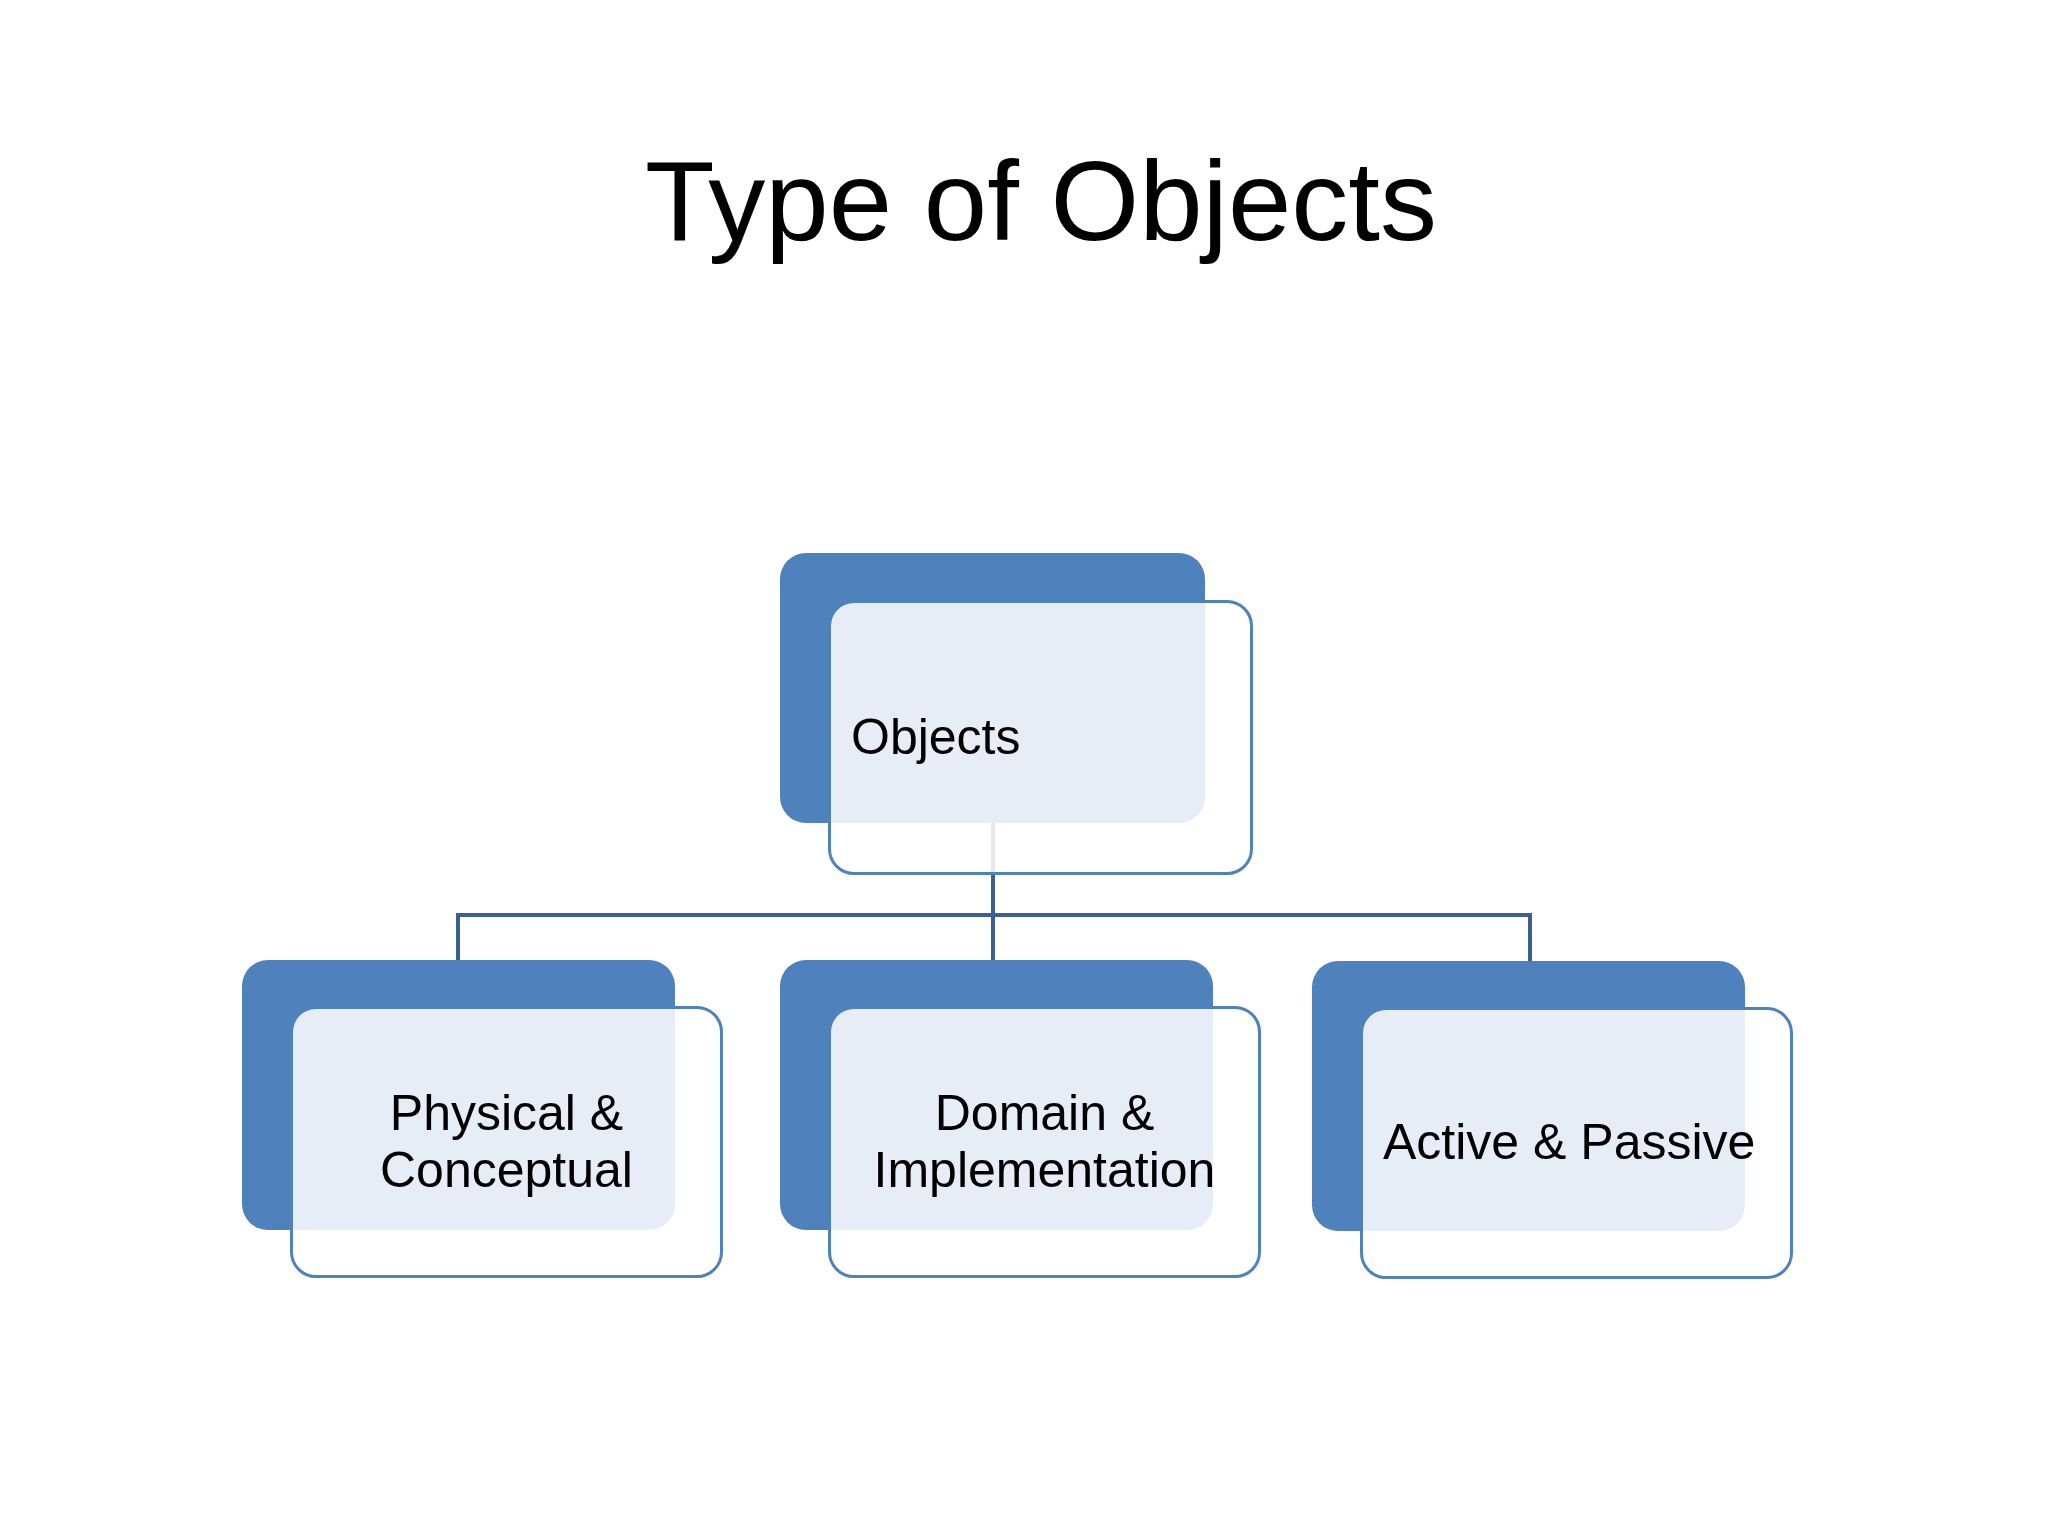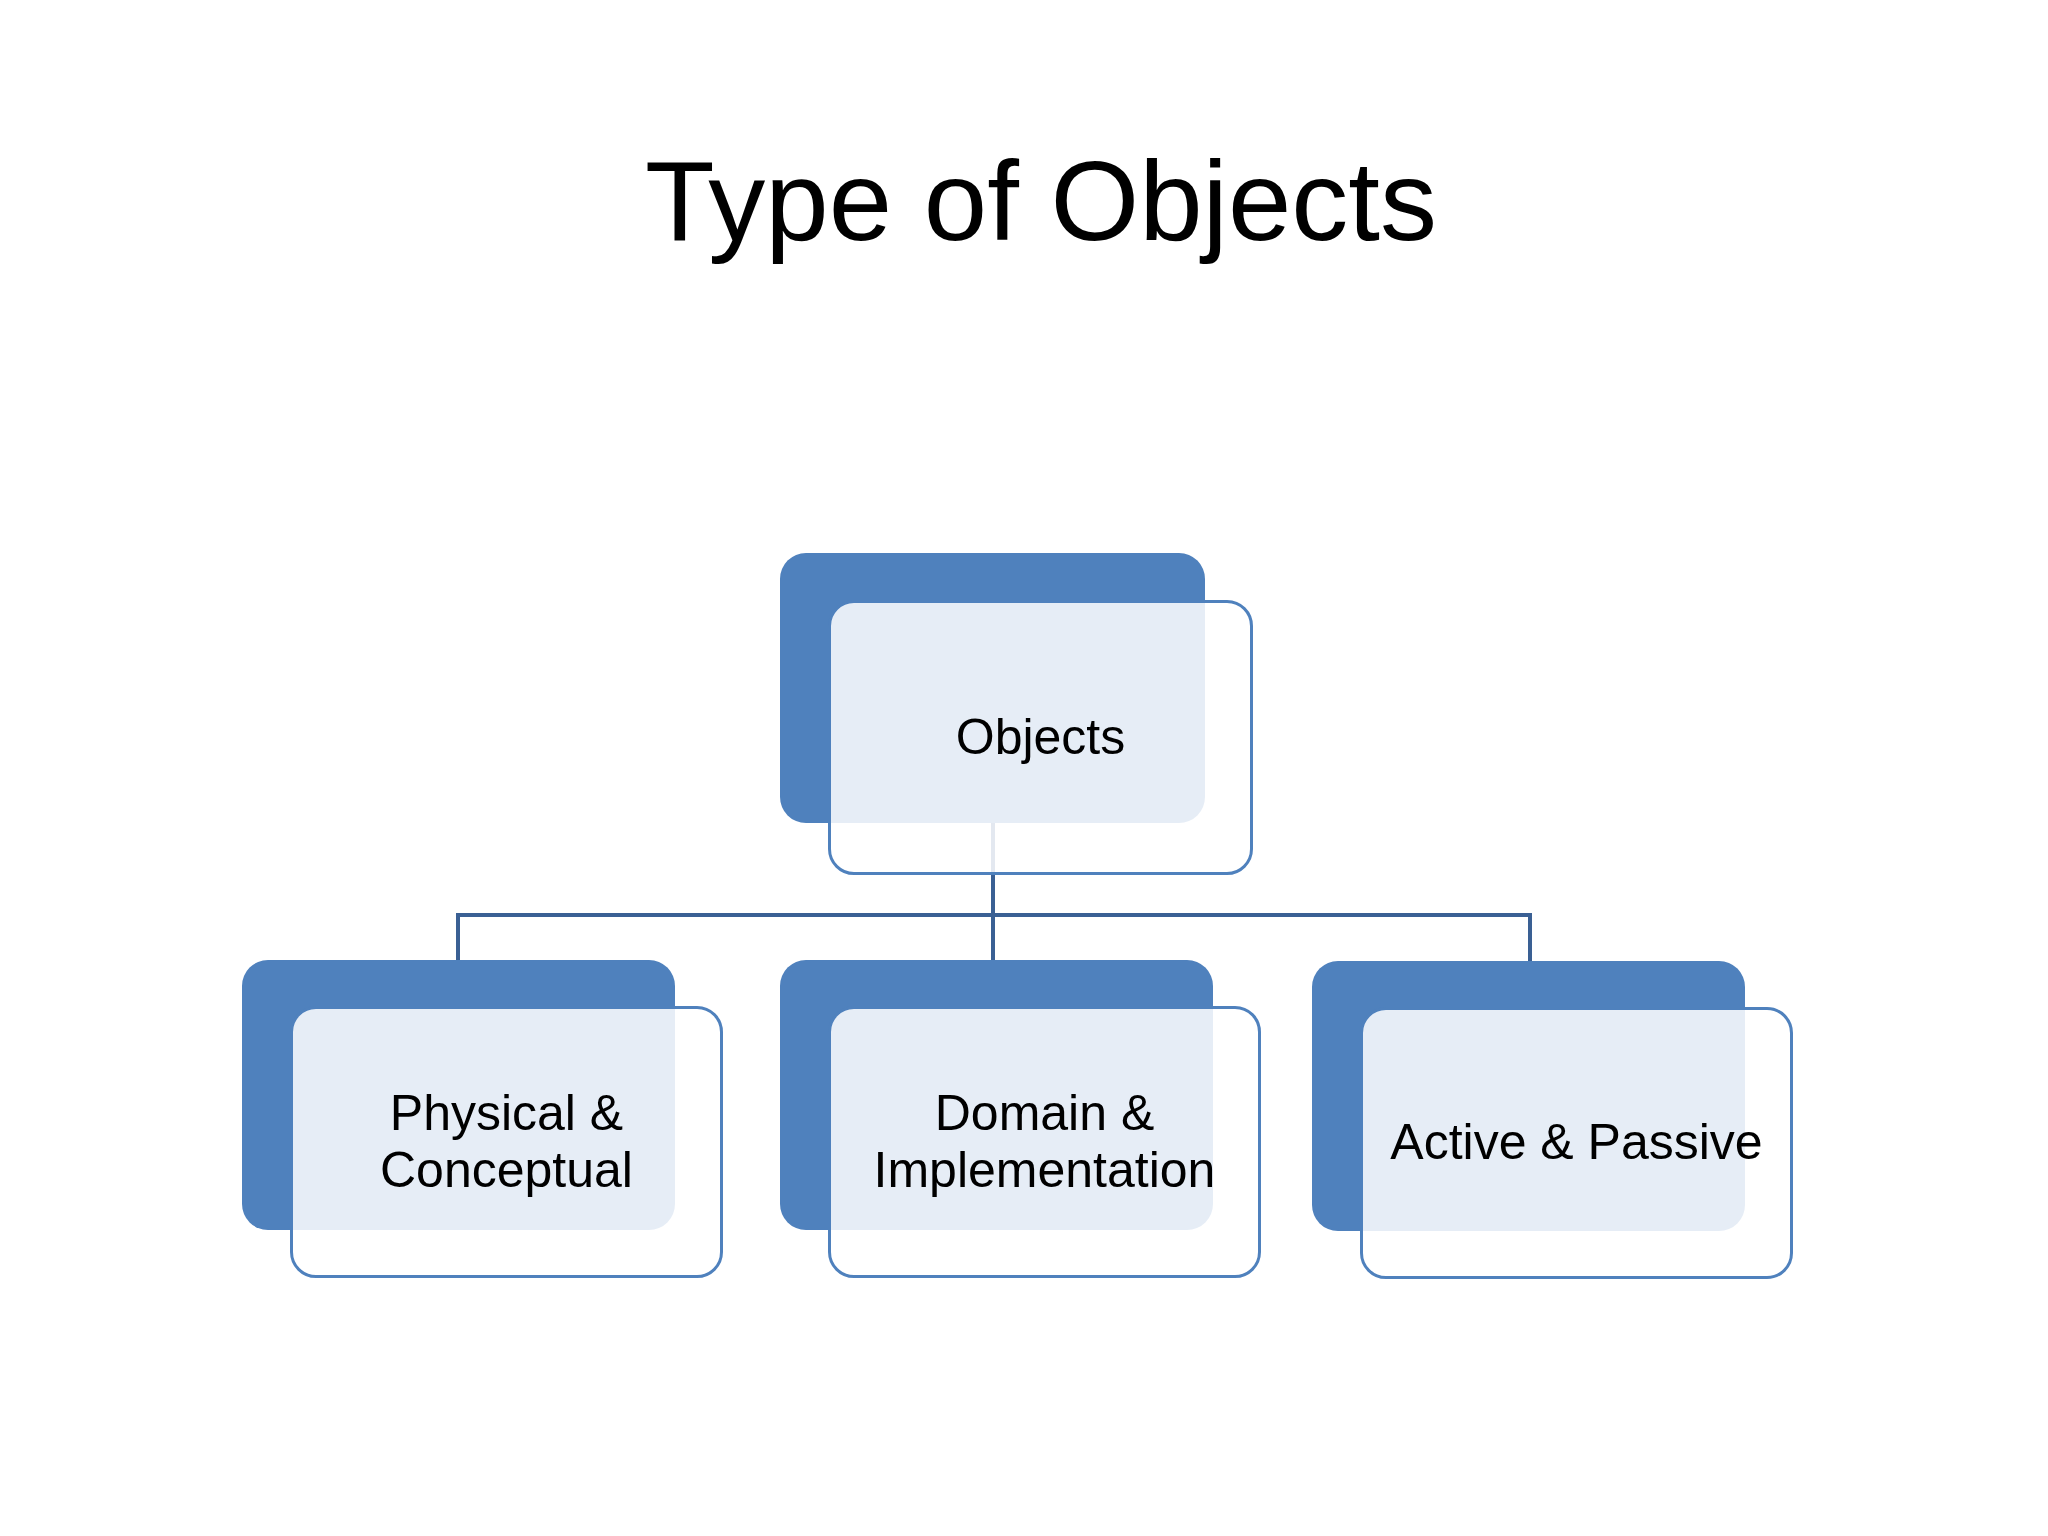--- a/index.html
+++ b/index.html
@@ -55,21 +55,20 @@
   .node-front {
     position: absolute;
     left: 48px; top: 46px;
     width: 433px; height: 272px;
     box-sizing: border-box;
     background: var(--front-fill-overlay, rgba(255,255,255,0.86));
     border: 3px solid var(--shape-border, #4F81BD);
     border-radius: 26px;
     display: flex;
     align-items: center;
-    justify-content: center;
     text-align: center;
     padding: 0 20px;
   }
   .node-label {
     font-size: 50px;
     line-height: 1.15;
     color: var(--text, #000000);
   }
 
   .node-root  { left: 780px;  top: 553px; }

